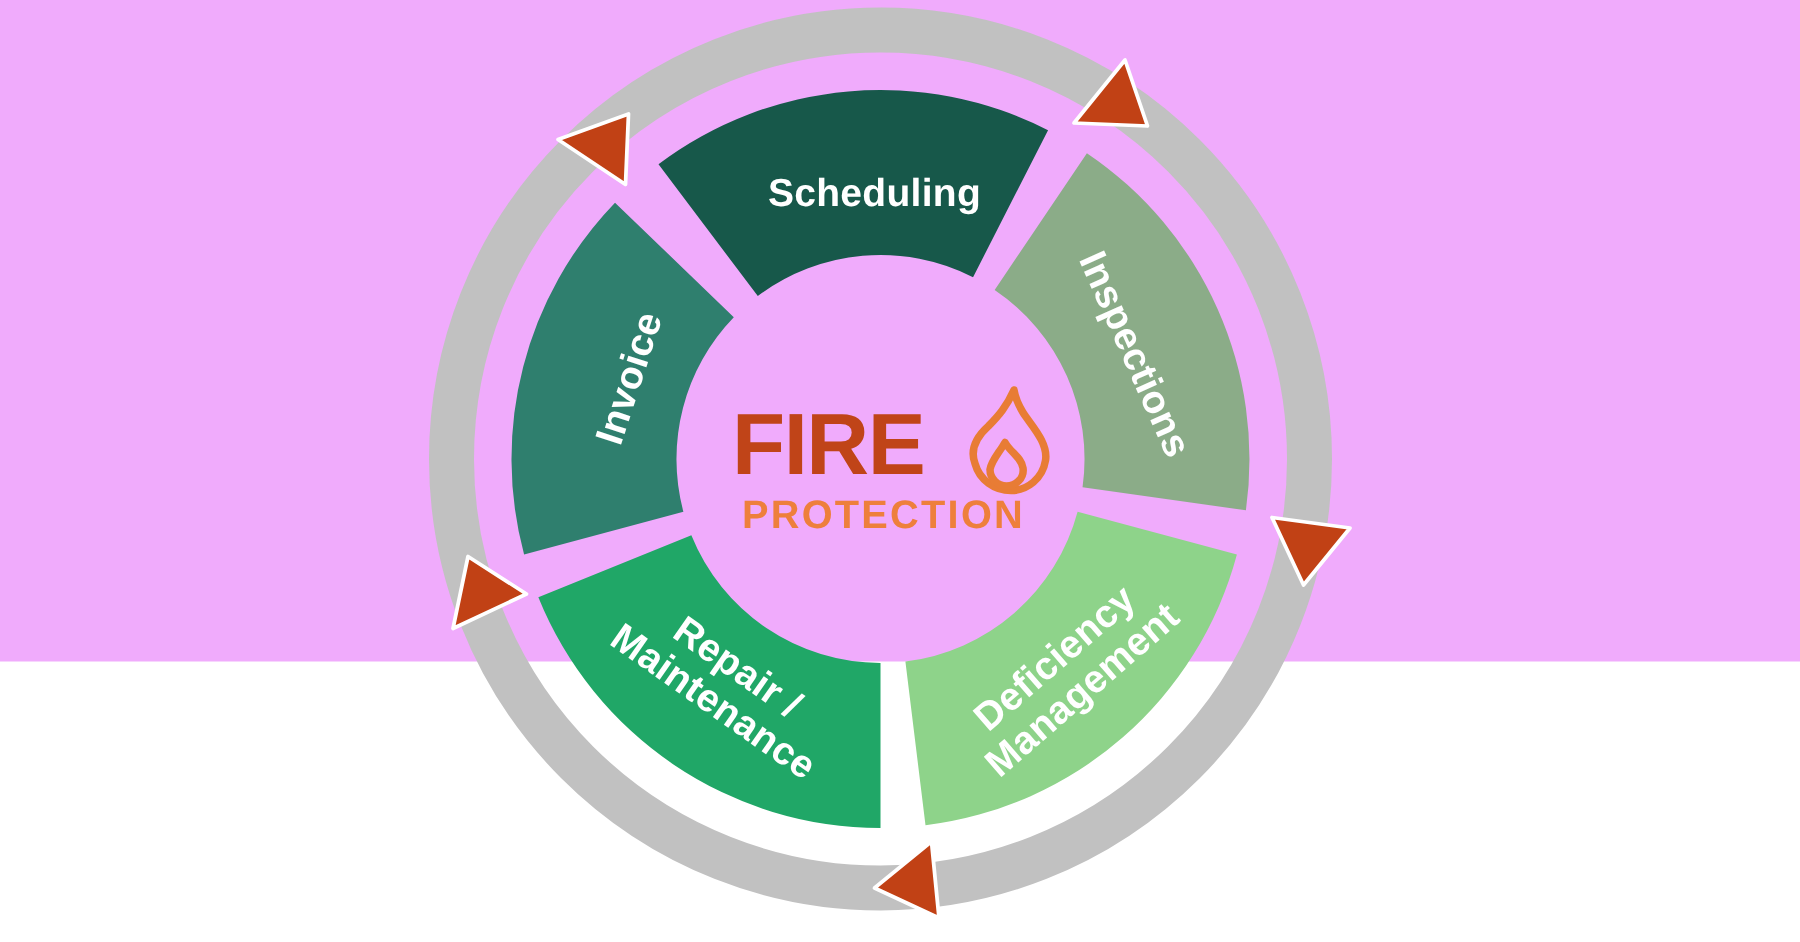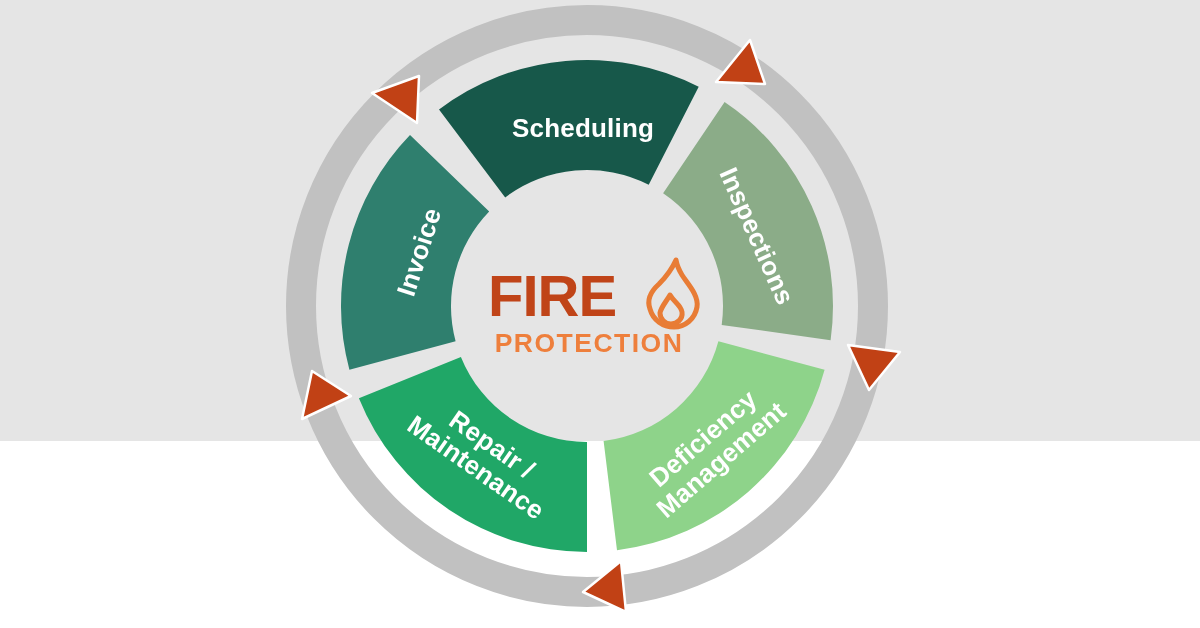--- a/index.html
+++ b/index.html
@@ -1,17 +1,17 @@
 <!DOCTYPE html>
 <html><head>
 <meta charset="utf-8">
 <style>
   html,body{margin:0;padding:0;background:#ffffff;}
   body{width:1200px;height:628px;overflow:hidden;font-family:"Liberation Sans", sans-serif;}
-  .stage{position:relative;width:1200px;height:441px;background:#e5e5e5;}
+  .stage{position:relative;width:1200px;height:441px;background:#f0abfc;}
   svg{display:block;}
   .seg-label{fill:#ffffff;font-weight:bold;font-size:26px;letter-spacing:0.2px;}
   .logo-title{font-weight:bold;font-size:58px;letter-spacing:-1px;}
   .logo-subtitle{font-weight:bold;font-size:26.5px;letter-spacing:1.5px;}
 </style>
 </head>
 <body>
 
 <div class="stage">
   <svg width="1200" height="628" viewBox="0 0 1200 628">

